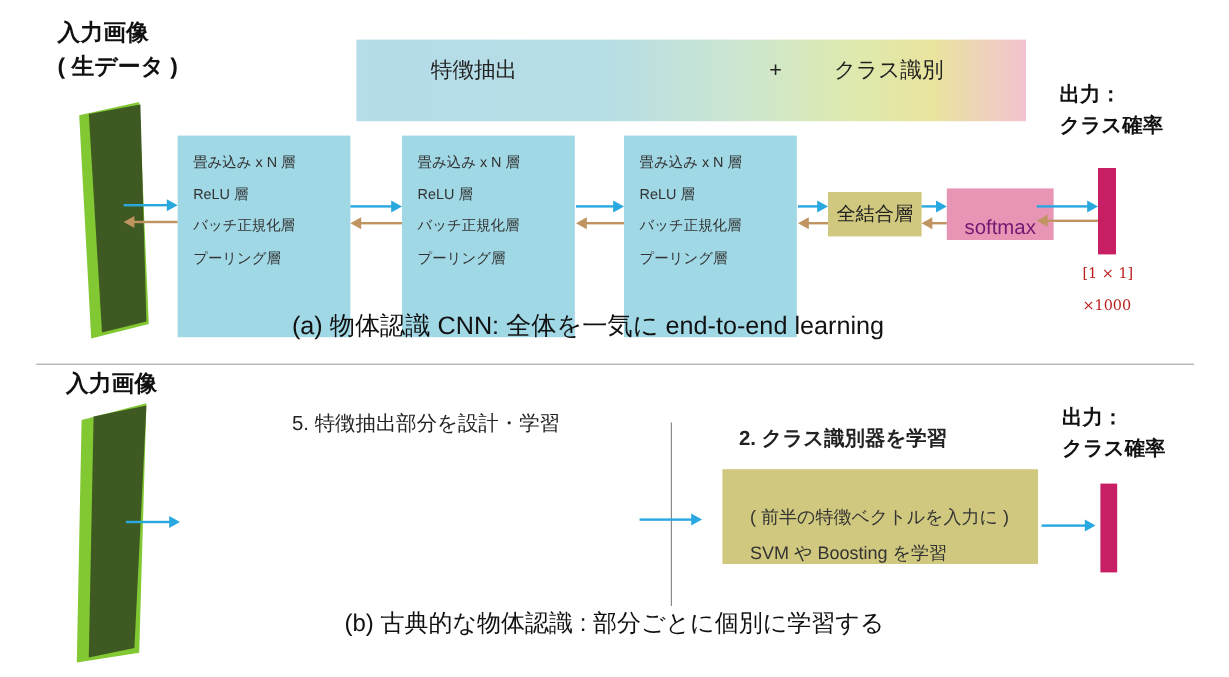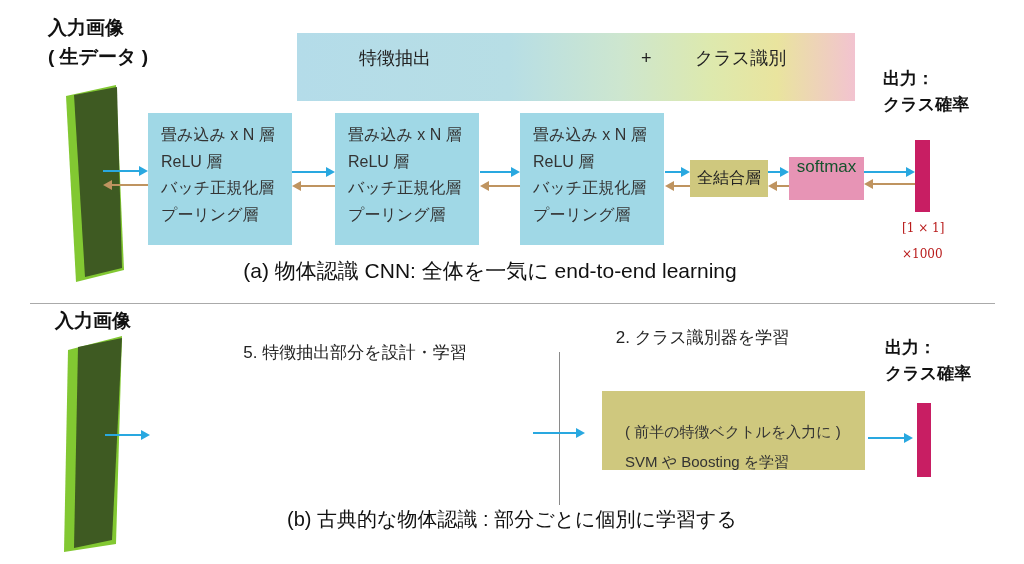--- a/index.html
+++ b/index.html
@@ -15,45 +15,45 @@
   .grad-bar{left:297px;top:33px;width:558px;height:68px;
     background:linear-gradient(90deg,#b4dce9 0%,#b7dee5 38%,#cde6cf 58%,#dde9ae 74%,#e9e49e 86%,#f2c3d0 100%);
     font-size:18px;color:#222;}
   .gb-item{position:absolute;top:0;line-height:50px;}
   .gb-feature{left:62px;}
   .gb-plus{left:344px;}
   .gb-class{left:398px;}
 
   
   .blue-box{background:#a0d8e6;color:#333;box-sizing:border-box;}
-  .cnn-box{top:113px;width:144px;height:132px;padding:9px 0 0 13px;font-size:16px;line-height:26.5px;}
+  .cnn-box{top:113px;width:144px;height:168px;padding:9px 0 0 13px;font-size:12px;line-height:26.5px;}
   .cnn-1{left:148px;} .cnn-2{left:335px;} .cnn-3{left:520px;}
 
   .fc-box{left:690px;top:160px;width:78px;height:37px;background:#cfc87e;color:#222;
           display:flex;align-items:center;justify-content:center;font-size:16px;}
-  .softmax-box{left:789px;top:157px;width:75px;height:43px;background:#e794b5;color:#14532d;
-          display:flex;align-items:flex-start;justify-content:center;font-size:17px;}
+  .softmax-box{left:789px;top:157px;width:89px;height:43px;background:#e794b5;color:#701a75;
+          display:flex;align-items:flex-end;justify-content:center;font-size:17px;}
 
   .bar-magenta{background:#c81e63;}
   .bar-a{left:915px;top:140px;width:15px;height:72px;}
   .bar-b{left:917px;top:403px;width:14px;height:74px;}
 
   .dims{left:902px;top:215px;font-family:"DejaVu Serif","Liberation Serif",serif;
         font-size:12px;line-height:26px;color:#b91c1c;}
 
   .caption{color:#111;text-align:center;}
   .caption-a{left:0;top:257px;width:980px;font-size:21px;}
   .caption-b{left:0;top:506px;width:1024px;font-size:20px;}
 
   .divider-h{left:30px;top:303px;width:965px;height:1px;background:#aaaaaa;}
   .divider-v{left:559px;top:352px;width:1px;height:153px;background:#8a8a8a;}
 
   .step-title{font-size:17px;color:#222;text-align:center;}
   .step-1{left:168px;top:341px;width:374px;}
-  .step-2{left:590px;top:326px;width:225px;}
+  .step-2{left:590px;top:354px;width:225px;font-weight:bold;}
 
   .feat-box{left:168px;top:381px;width:334px;height:101px;padding:11px 0 0 17px;
             font-size:14.5px;line-height:28px;}
   .clf-box{left:602px;top:391px;width:263px;height:79px;background:#cfc87e;color:#333;
            box-sizing:border-box;padding:26px 0 0 23px;font-size:15px;line-height:30px;}
 
   
   .arr{position:absolute;height:2px;}
   .arr.blue{background:#29a8e0;}
   .arr.brown{background:#bf9460;}

